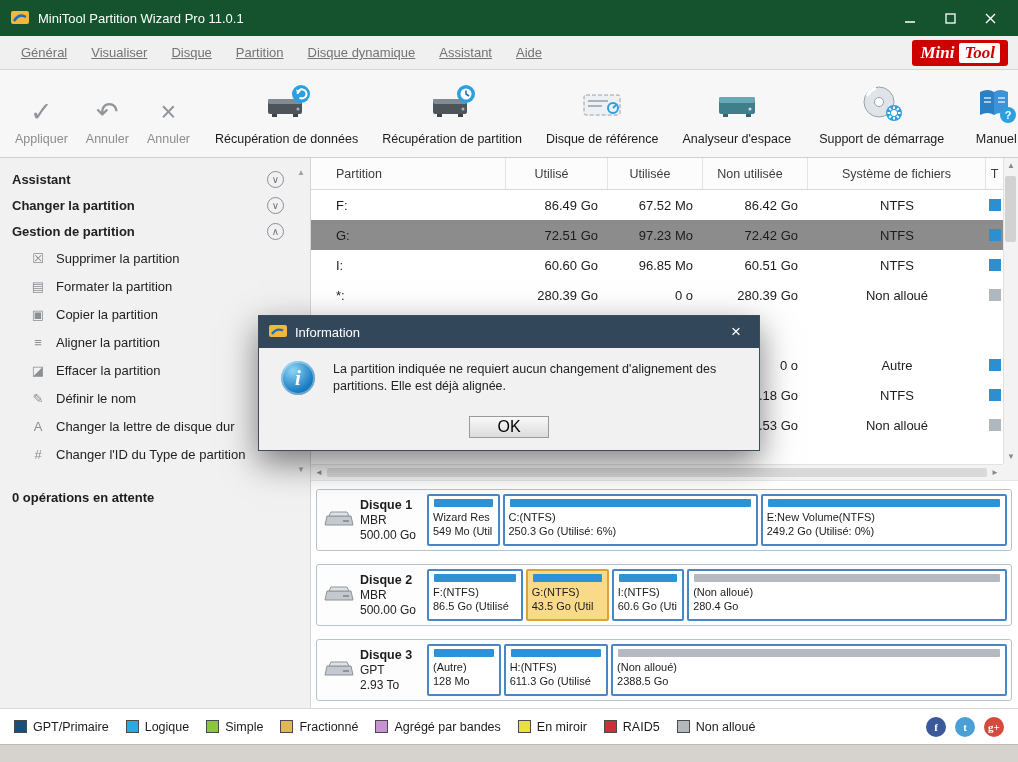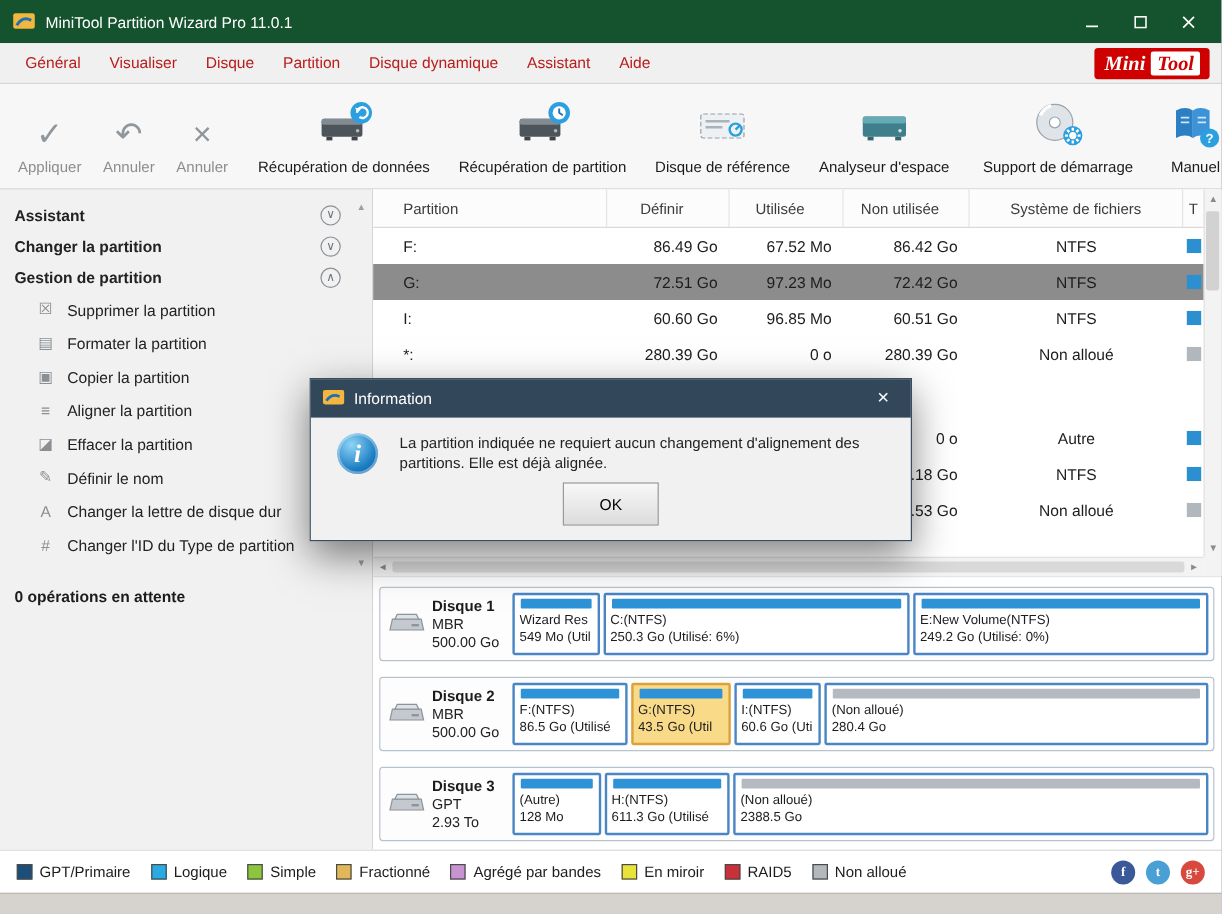--- a/index.html
+++ b/index.html
@@ -8,21 +8,21 @@
   .window{position:relative;width:1018px;height:762px;outline:1px solid #5a6a75;display:flex;flex-direction:column;background:#f1f1f1;}
 
   
   .titlebar{height:36px;background:#14532d;display:flex;align-items:center;padding:0 10px;gap:8px;flex:0 0 auto;}
   .app-title{color:#fff;font-size:13px;}
   .win-controls{margin-left:auto;display:flex;gap:4px;}
   .wc{width:36px;height:26px;display:flex;align-items:center;justify-content:center;}
 
   
   .menubar{height:34px;background:#f0f0f0;border-bottom:1px solid #d6d6d6;display:flex;align-items:center;padding:0 10px;gap:2px;flex:0 0 auto;}
-  .menu-item{padding:6px 11px;font-size:13px;color:#b91c1c;cursor:default;}
+  .menu-item{padding:6px 11px;font-size:13px;color:#737373;cursor:default;text-decoration:underline;}
   .mt-logo{margin-left:auto;background:#ce0000;border-radius:3px;height:26px;display:flex;align-items:center;padding:0 8px;gap:5px;}
   .mt-mini{color:#fff;font-family:"Liberation Serif",serif;font-style:italic;font-weight:bold;font-size:17px;}
   .mt-tool{background:#fff;color:#ce0000;font-family:"Liberation Serif",serif;font-style:italic;font-weight:bold;font-size:17px;border-radius:2px;padding:0 5px;line-height:20px;}
 
   
   .toolbar{height:88px;background:#f7f7f7;border-bottom:1px solid #cfcfcf;display:flex;align-items:stretch;padding:3px 6px;flex:0 0 auto;}
   .tool{display:flex;flex-direction:column;align-items:center;justify-content:flex-end;padding:4px 12px 8px 12px;gap:5px;cursor:default;}
   .tool .ticon{height:46px;display:flex;align-items:flex-end;justify-content:center;}
   .tool .tlabel{font-size:12.5px;color:#1b1b1b;white-space:nowrap;}
   .tool.small{padding:4px 9px 8px 9px;}
@@ -86,21 +86,21 @@
   .scircle{width:20px;height:20px;border-radius:50%;color:#fff;display:flex;align-items:center;justify-content:center;font-size:11px;font-weight:bold;font-family:"Liberation Serif",serif;}
   .statusbar{height:18px;background:#d6d3ce;border-top:1px solid #bdbab5;flex:0 0 auto;}
 
   
   .dialog{position:absolute;left:258px;top:315px;width:502px;height:136px;background:#f1f1f1;border:1px solid #3a4d60;box-shadow:0 12px 32px rgba(0,0,0,.5);z-index:50;display:flex;flex-direction:column;}
   .dlg-title{height:32px;background:#33475b;display:flex;align-items:center;padding:4px 10px;gap:8px;color:#fff;font-size:13px;flex:0 0 auto;}
   .dlg-close{margin-left:auto;color:#fff;font-size:17px;width:26px;text-align:center;cursor:default;}
   .dlg-body{flex:1;display:flex;align-items:flex-start;padding:13px 16px 0 22px;gap:18px;}
   .info-ico{width:34px;height:34px;border-radius:50%;background:radial-gradient(circle at 35% 28%,#8ed5f5,#1d7ec4 62%,#0f5a96);color:#fff;font-family:"Liberation Serif",serif;font-style:italic;font-weight:bold;font-size:21px;display:flex;align-items:center;justify-content:center;flex:0 0 auto;box-shadow:inset 0 0 0 2px rgba(255,255,255,.35);}
   .dlg-msg{font-size:12.5px;color:#222;line-height:17px;max-width:395px;}
-  .ok-btn{align-self:center;width:80px;height:36px;margin-bottom:12px;background:linear-gradient(#f8f8f8,#dcdcdc);border:1px solid #9a9a9a;font-size:13px;font-family:inherit;}
+  .ok-btn{align-self:center;width:80px;height:22px;margin-bottom:12px;background:linear-gradient(#f8f8f8,#dcdcdc);border:1px solid #9a9a9a;font-size:16px;font-family:inherit;}
 </style>
 </head>
 <body>
 
 <div class="window">
 
   <div class="titlebar">
     <span>
       <svg width="20" height="18" viewBox="0 0 20 18">
           <rect x="1" y="3" width="18" height="13" rx="2" fill="#f2b73c"></rect>
@@ -291,21 +291,21 @@
         <span>▲</span>
         <span>▼</span>
       </div>
     </div>
 
     <div class="right-col">
 
       <div class="table-area">
         <div class="thead">
           <span class="th c-part">Partition</span>
-          <span class="th c-cap">Définir</span>
+          <span class="th c-cap">Utilisé</span>
           <span class="th c-used">Utilisée</span>
           <span class="th c-free">Non utilisée</span>
           <span class="th c-fs">Système de fichiers</span>
           <span class="th c-type">T</span>
         </div>
 
         <div class="trow">
           <span class="cell c-part">F:</span>
           <span class="cell c-cap">86.49 Go</span>
           <span class="cell c-used">67.52 Mo</span>

